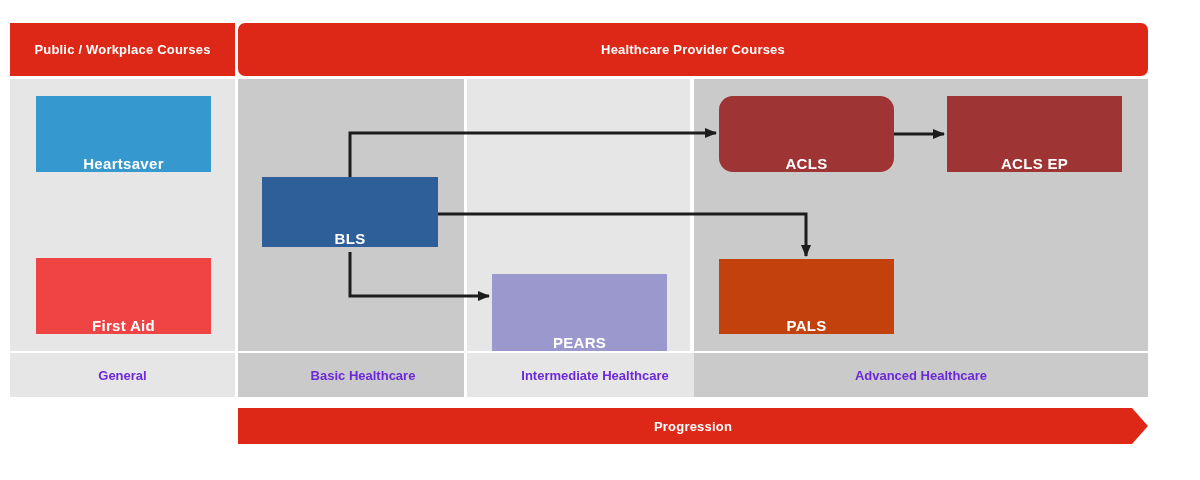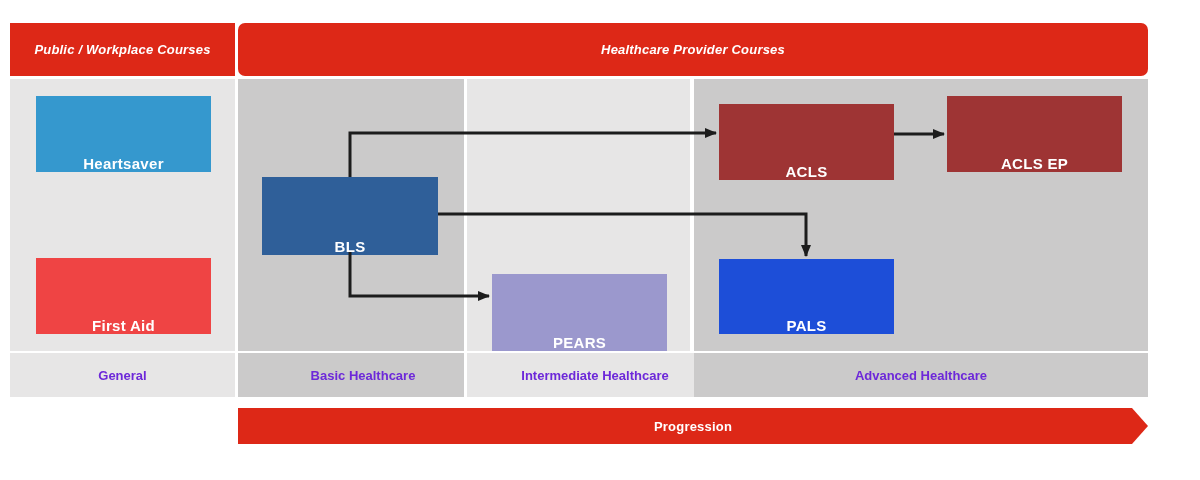--- a/index.html
+++ b/index.html
@@ -3,21 +3,21 @@
 <meta charset="utf-8">
 <style>
   * { margin: 0; padding: 0; box-sizing: border-box; }
   html, body { background: #ffffff; }
   body {
     font-family: "Liberation Sans", "DejaVu Sans", sans-serif;
     width: 1200px; height: 480px; overflow: hidden; position: relative;
   }
   .stage { position: absolute; left: 0; top: 0; width: 1200px; height: 480px; }
 
-  .abs { position: absolute; font-style: italic; }
+  .abs { position: absolute; }
 
   .header-band {
     display: flex; align-items: center; justify-content: center;
     color: #ffffff; font-weight: bold; font-size: 13px; letter-spacing: 0.2px;
   }
 
   .col-bg { position: absolute; }
 
   .course-box {
     position: absolute; display: flex; align-items: flex-end; justify-content: center;
@@ -53,33 +53,33 @@
   <div class="col-bg" style="left: 238px; top: 79px; width: 226px; height: 272px; background-color: rgb(203, 202, 202);"></div>
   <div class="col-bg" style="left: 467px; top: 79px; width: 223px; height: 272px; background-color: rgb(231, 230, 230);"></div>
   <div class="col-bg" style="left: 694px; top: 79px; width: 454px; height: 272px; background-color: rgb(203, 202, 202);"></div>
 
   <div class="course-box" style="left: 36px; top: 96px; width: 175px; height: 76px; background-color: rgb(53, 152, 206);">
     <span>Heartsaver</span>
   </div>
   <div class="course-box" style="left: 36px; top: 258px; width: 175px; height: 76px; background-color: #ef4444;">
     <span>First Aid</span>
   </div>
-  <div class="course-box" style="left: 262px; top: 177px; width: 176px; height: 78px; background-color: rgb(47, 95, 153);">
+  <div class="course-box" style="left: 262px; top: 177px; width: 176px; height: 70px; background-color: rgb(47, 95, 153);">
     <span>BLS</span>
   </div>
   <div class="course-box" style="left: 492px; top: 274px; width: 175px; height: 77px; background-color: rgb(155, 152, 205);">
     <span>PEARS</span>
   </div>
-  <div class="course-box" style="left: 719px; top: 104px; width: 175px; height: 76px; background-color: rgb(158, 52, 52);">
+  <div class="course-box" style="left: 719px; top: 96px; width: 175px; height: 76px; background-color: rgb(158, 52, 52); border-radius: 14px;">
     <span>ACLS</span>
   </div>
   <div class="course-box" style="left: 947px; top: 96px; width: 175px; height: 76px; background-color: rgb(158, 52, 52);">
     <span>ACLS EP</span>
   </div>
-  <div class="course-box" style="left: 719px; top: 259px; width: 175px; height: 75px; background-color: #1d4ed8;">
+  <div class="course-box" style="left: 719px; top: 259px; width: 175px; height: 75px; background-color: #c2410c;">
     <span>PALS</span>
   </div>
 
   <svg class="arrow-layer" width="1200" height="480" viewBox="0 0 1200 480">
     <defs>
       <marker id="ah" markerUnits="userSpaceOnUse" markerWidth="12" markerHeight="10" viewBox="0 0 12 10" refX="11" refY="5" orient="auto">
         <path d="M0,0 L12,5 L0,10 Z" fill="#1c1c1c"></path>
       </marker>
     </defs>
     <path d="M350,177 L350,133 L716,133" fill="none" stroke="#1c1c1c" stroke-width="3" marker-end="url(#ah)"></path>

